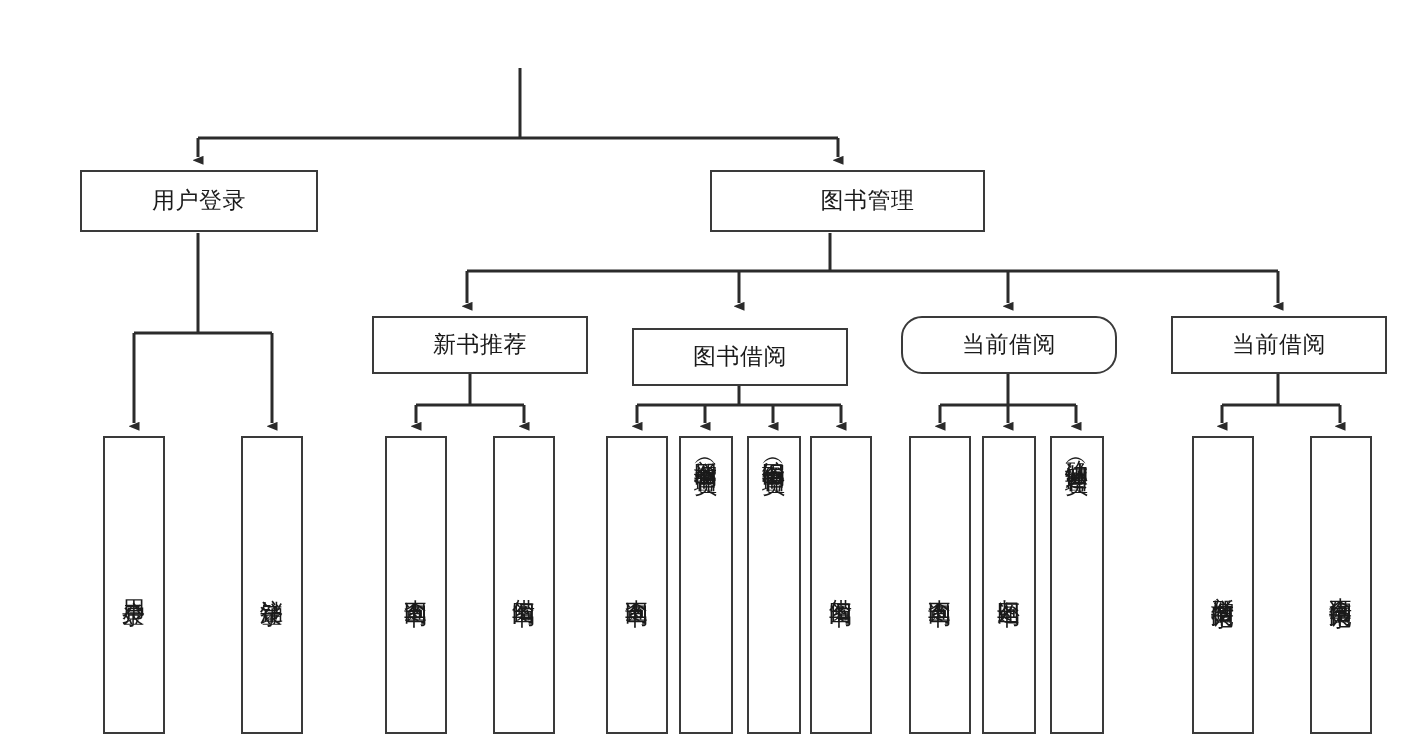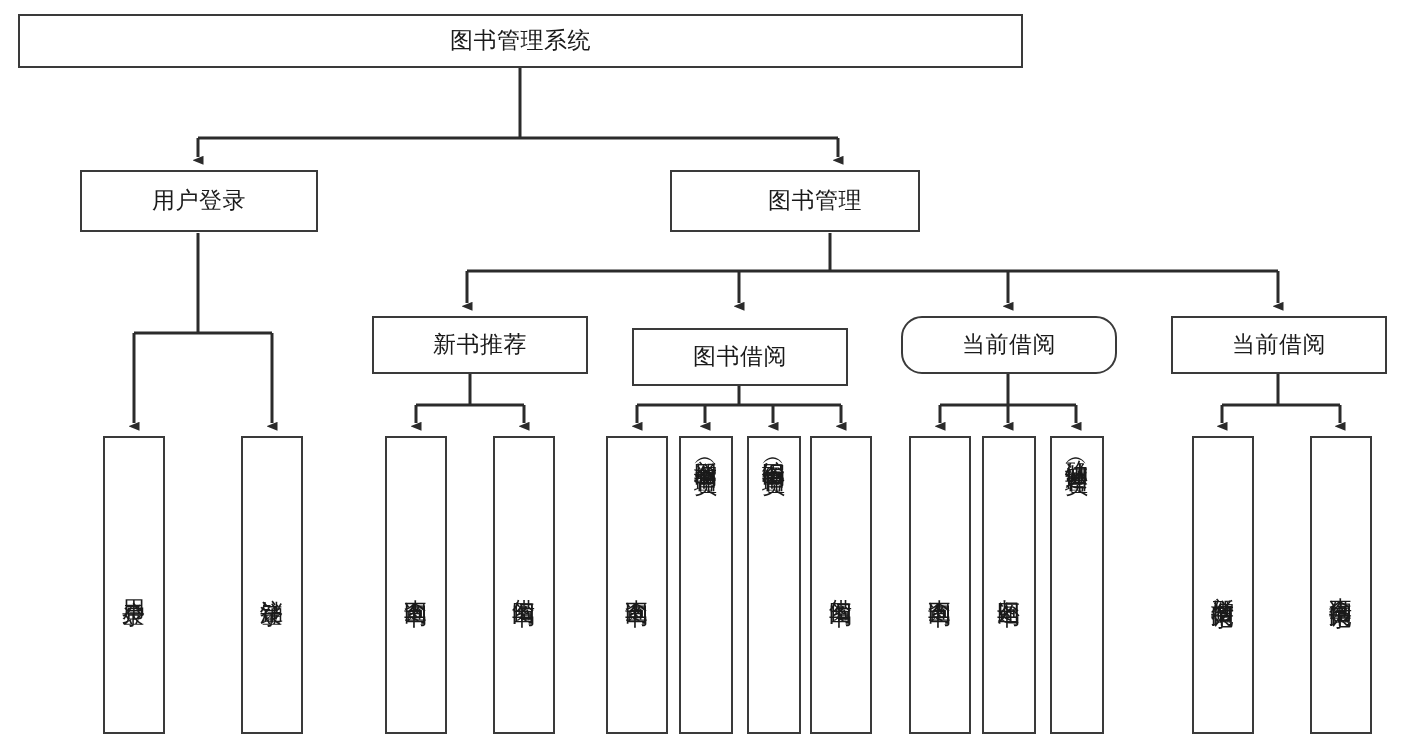--- a/index.html
+++ b/index.html
@@ -123,28 +123,25 @@
       <path d="M1008,405 L1008,423" marker-end="url(#arrow)"></path>
       <path d="M1076,405 L1076,423" marker-end="url(#arrow)"></path>
 
       <path d="M1278,374 L1278,405"></path>
       <path d="M1222,405 L1340,405"></path>
       <path d="M1222,405 L1222,423" marker-end="url(#arrow)"></path>
       <path d="M1340,405 L1340,423" marker-end="url(#arrow)"></path>
     </g>
   </svg>
 
-  <div class="node root horizontal" style="left:18px; top:14px; width:1005px; height:54px;">
-    <span class="node-label">图书管理系统</span>
-  </div>
 
   <div class="node horizontal" style="left:80px; top:170px; width:238px; height:62px;">
     <span class="node-label">用户登录</span>
   </div>
-  <div class="node horizontal" style="left:670px; top:170px; width:250px; height:62px;padding-left:40px;">
+  <div class="node horizontal" style="left:710px; top:170px; width:275px; height:62px;padding-left:40px;">
     <span class="node-label">图书管理</span>
   </div>
 
   <div class="node horizontal" style="left:362px; top:316px; width:216px; height:58px;margin-left:10px;">
     <span class="node-label">新书推荐</span>
   </div>
   <div class="node horizontal" style="left:632px; top:328px; width:216px; height:58px;">
     <span class="node-label">图书借阅</span>
   </div>
   <div class="node horizontal" style="left:901px; top:316px; width:216px; height:58px;border-radius:21px;">

